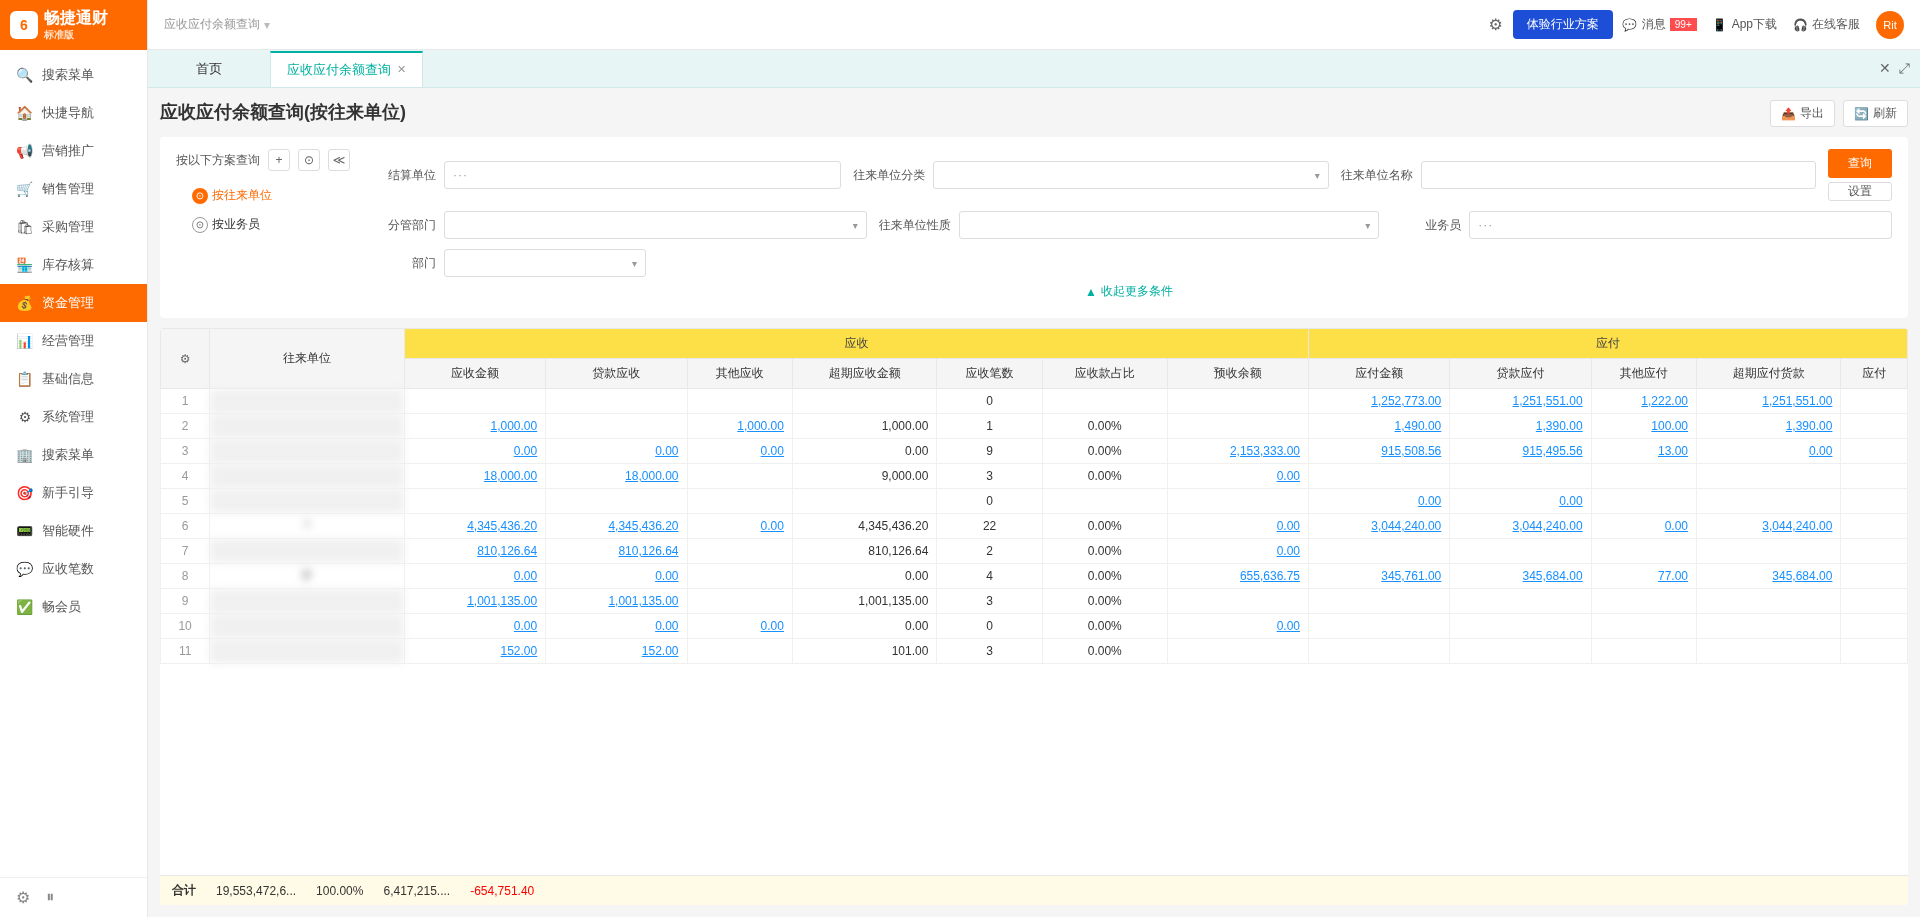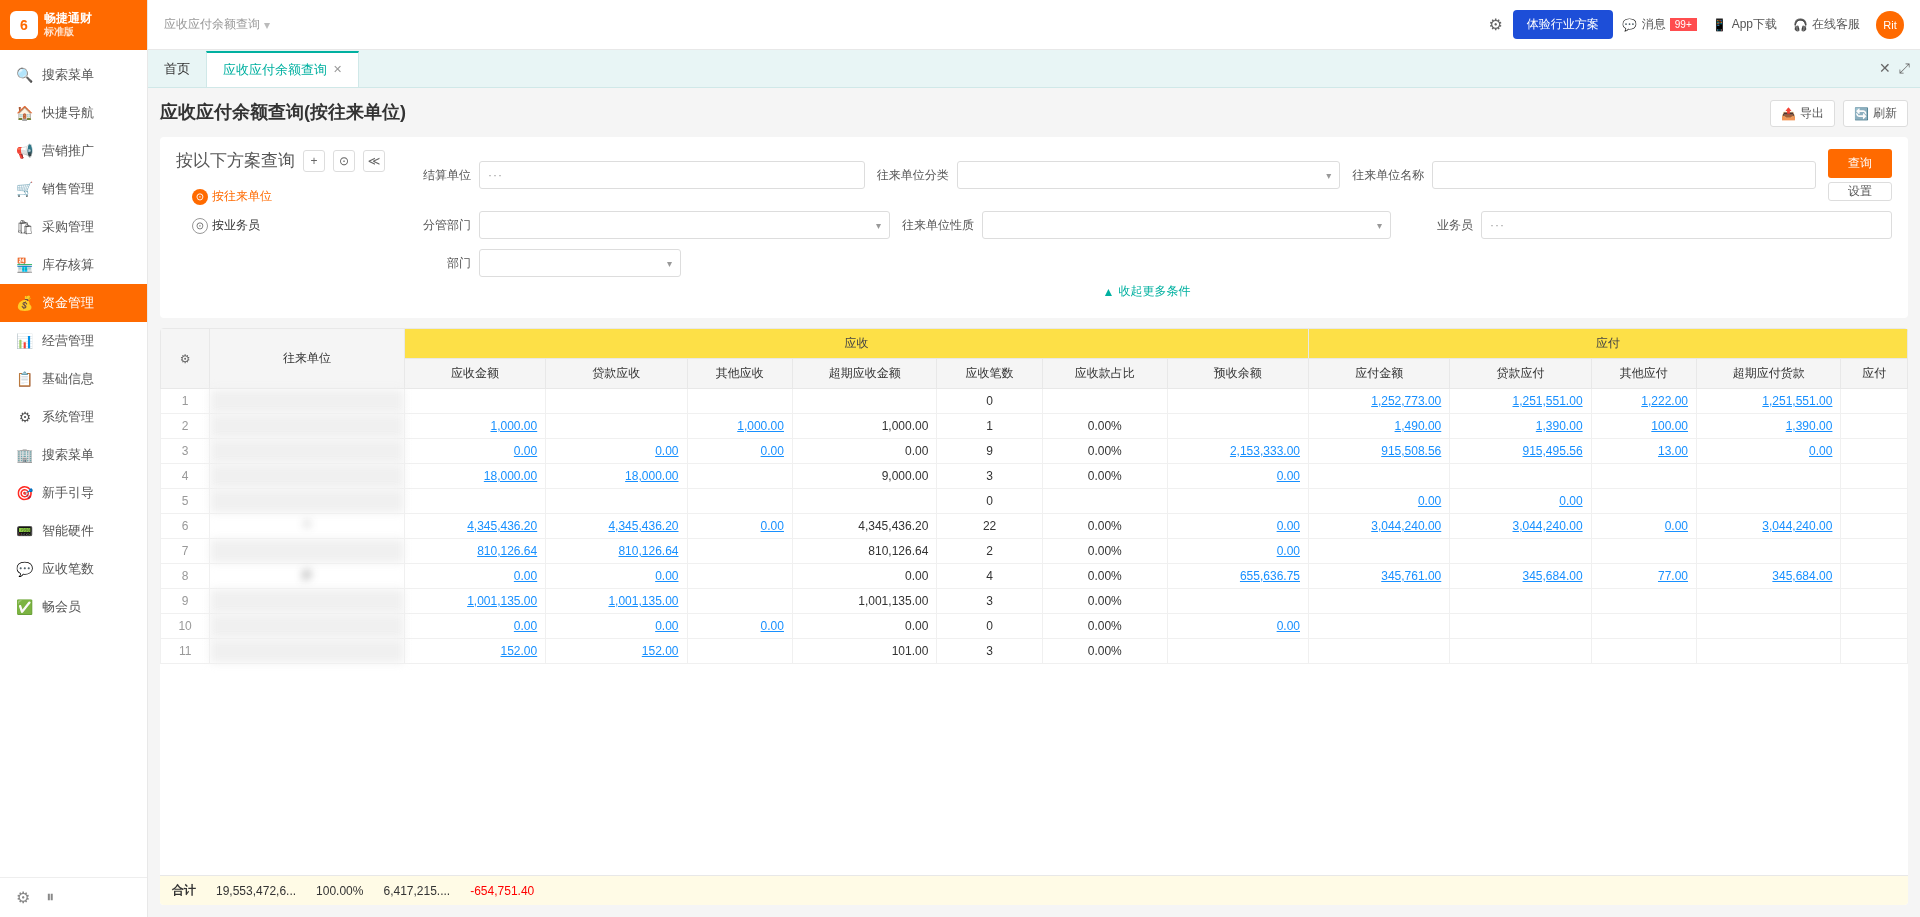--- a/index.html
+++ b/index.html
@@ -55,21 +55,21 @@
       display: flex; flex-direction: column; overflow: hidden;
     }
 
     
     .tabbar {
       background: #e8f5f5; display: flex; align-items: center;
       border-bottom: 1px solid #d0e8e8; min-height: 38px;
     }
     .tab {
       padding: 8px 16px; cursor: pointer; font-size: 13px; color: #555;
-      display: flex; align-items: center; gap: 6px;
+      display: flex; align-items: center; gap: 6px; margin-left: 32px;
     }
     .tab.home { color: #333; }
     .tab.active {
       background: #fff; color: #00b0a0; border-top: 2px solid #00b0a0;
       border-right: 1px solid #d0e8e8; border-left: 1px solid #d0e8e8;
     }
     .tab-close { font-size: 11px; color: #999; cursor: pointer; }
     .tabbar-controls { margin-left: auto; display: flex; gap: 8px; padding-right: 10px; color: #666; font-size: 14px; cursor: pointer; }
 
     
@@ -80,21 +80,21 @@
     .page-title { font-size: 18px; font-weight: bold; color: #333; }
     .page-actions { display: flex; gap: 8px; }
     .btn-export, .btn-refresh {
       display: flex; align-items: center; gap: 4px; padding: 4px 10px;
       border: 1px solid #ddd; border-radius: 3px; background: #fff; cursor: pointer; font-size: 12px; color: #555;
     }
 
     
     .filter-area { background: #fff; border-radius: 4px; padding: 12px 16px; }
     .filter-toolbar { display: flex; align-items: center; gap: 8px; margin-bottom: 12px; }
-    .filter-toolbar-label { color: #555; font-size: 17px; }
+    .filter-toolbar-label { color: #555; font-size: 12px; }
     .filter-toolbar-btn {
       width: 22px; height: 22px; border: 1px solid #ddd; border-radius: 3px;
       display: flex; align-items: center; justify-content: center; cursor: pointer; color: #666; font-size: 12px;
     }
     .filter-scheme { display: flex; align-items: center; gap: 8px; margin-left: 8px; }
     .scheme-item {
       display: flex; align-items: center; gap: 4px; cursor: pointer;
       padding: 4px 8px; border-radius: 3px;
     }
     .scheme-item.active { color: #ff6a00; }
@@ -157,21 +157,21 @@
 
     .blurred { filter: blur(4px); user-select: none; }
   </style>
 </head>
 <body>
 
 <div class="sidebar">
   <div class="sidebar-logo">
     <div class="logo-icon">6</div>
     <div>
-      <div style="font-size:12px;line-height:1.2">畅捷通财</div>
+      <div style="font-size:16px;line-height:1.2">畅捷通财</div>
       <div style="font-size:10px;opacity:0.8">标准版</div>
     </div>
   </div>
   <div class="sidebar-menu">
     <div class="sidebar-item">
       <span class="icon">🔍</span>
       <span class="label">搜索菜单</span>
     </div>
     <div class="sidebar-item">
       <span class="icon">🏠</span>

